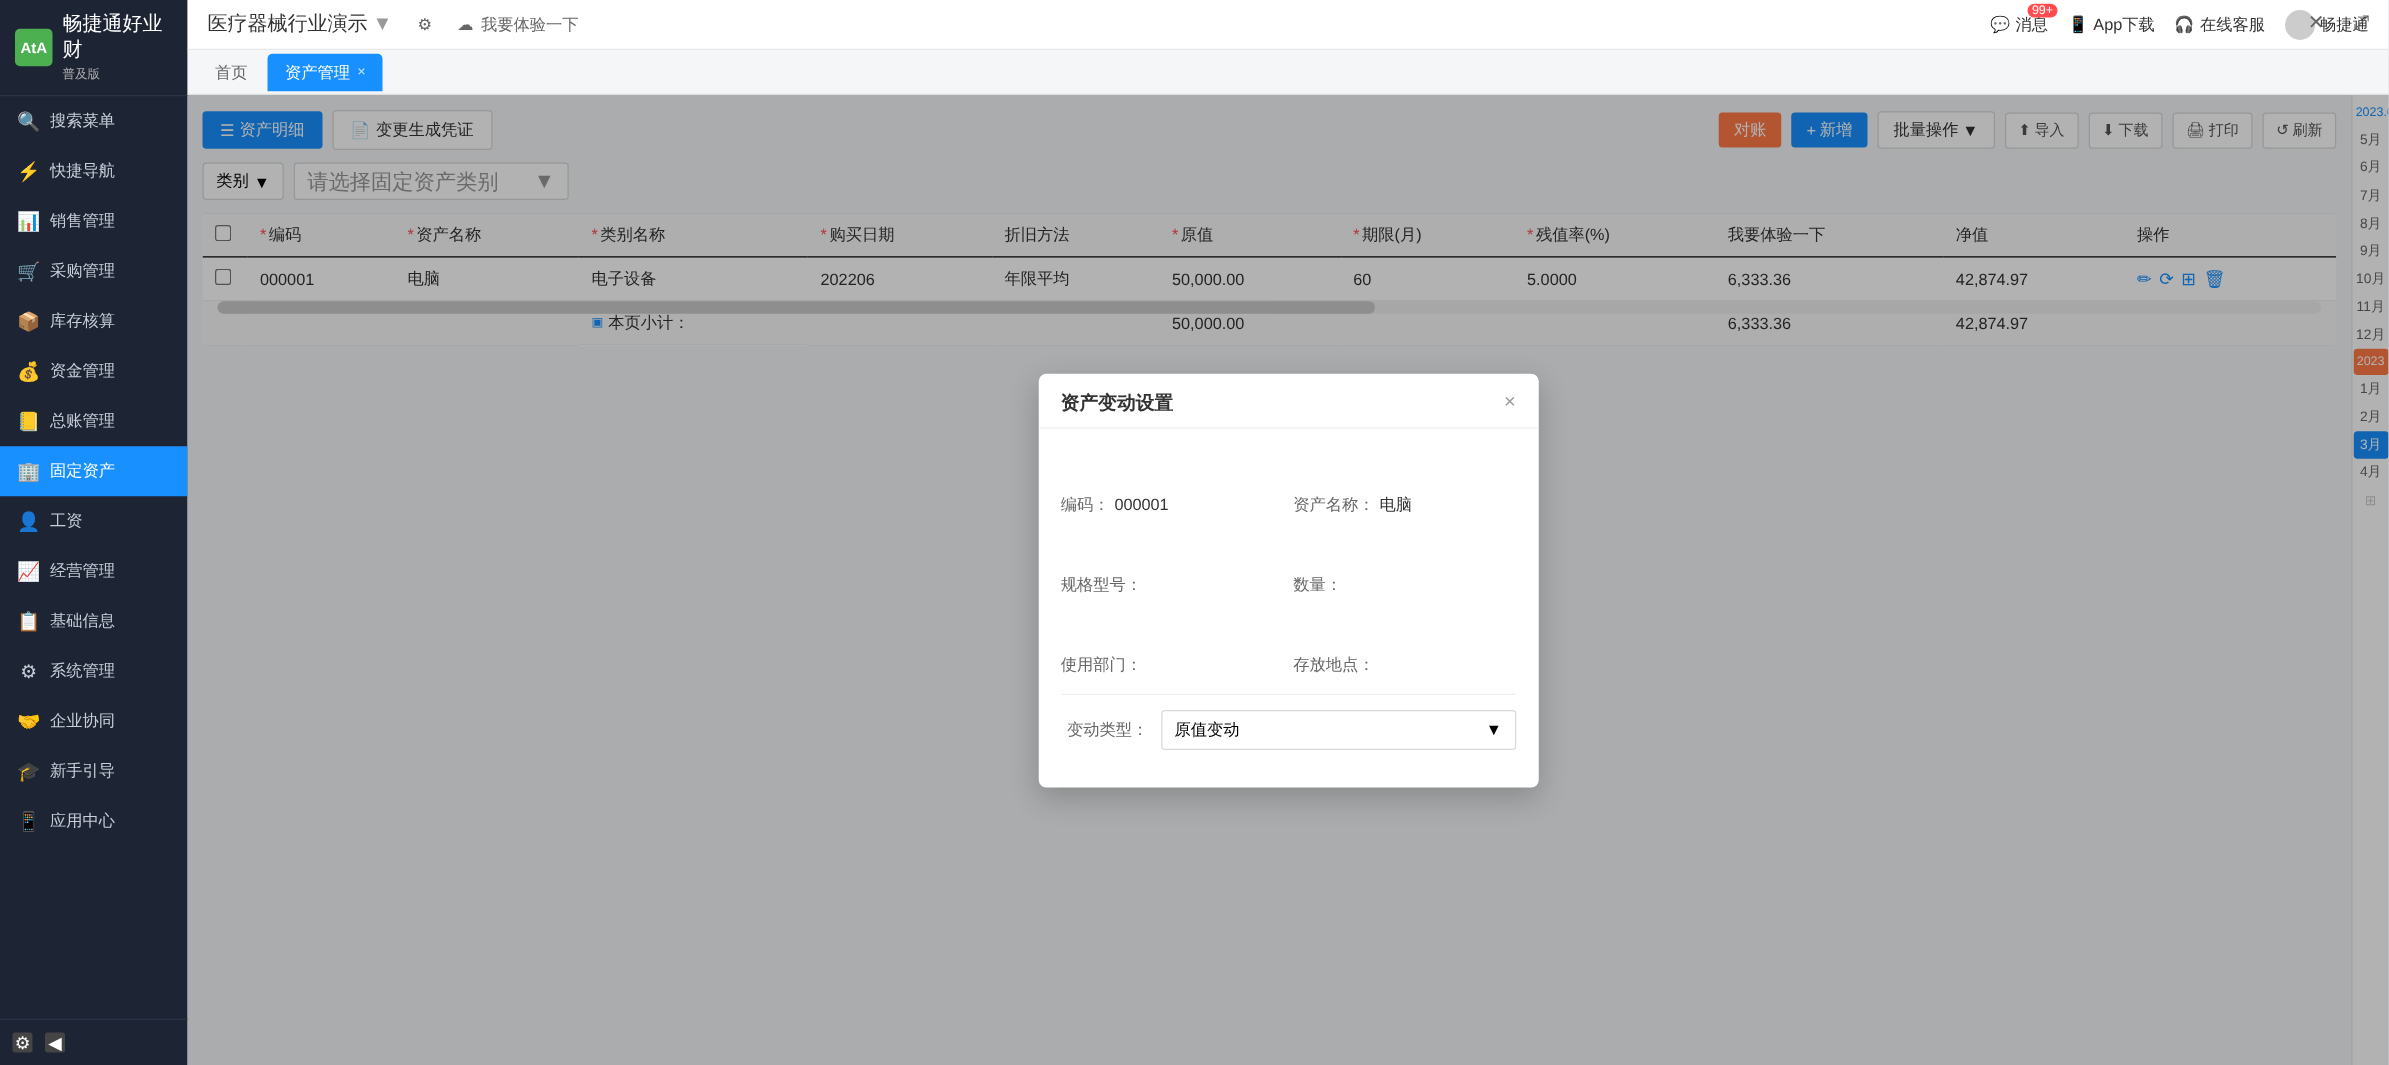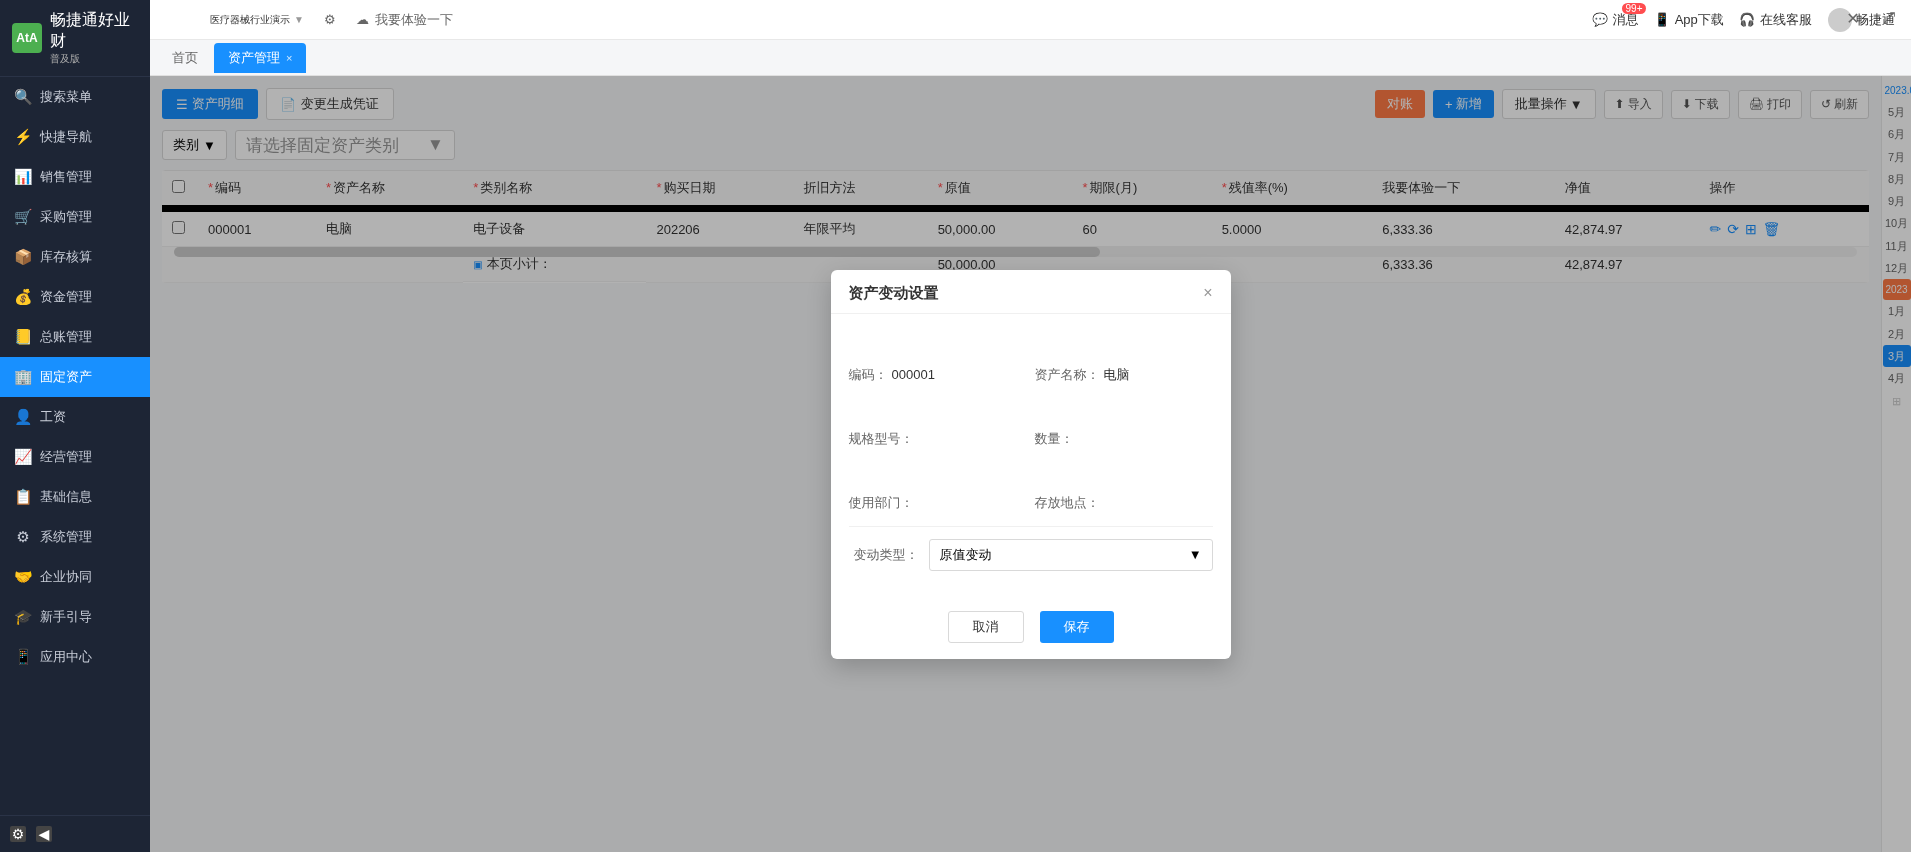--- a/index.html
+++ b/index.html
@@ -19,21 +19,21 @@
     .sidebar-item.active { background: #1890ff; color: white; }
     .sidebar-item-icon { font-size: 15px; width: 18px; text-align: center; }
     .sidebar-footer { padding: 10px; display: flex; align-items: center; gap: 10px; border-top: 1px solid #2a3347; }
     .sidebar-scroll-up, .sidebar-scroll-down { width: 16px; height: 16px; background: #444; border-radius: 2px; display: flex; align-items: center; justify-content: center; cursor: pointer; }
 
     
     .main { flex: 1; display: flex; flex-direction: column; overflow: hidden; }
 
     
     .topbar { height: 40px; background: #fff; display: flex; align-items: center; padding: 0 16px; border-bottom: 1px solid #e8e8e8; gap: 12px; }
-    .topbar-title { font-size: 10px; color: #333; font-weight: 500; display: flex; align-items: center; gap: 4px; margin-left: 44px; }
+    .topbar-title { font-size: 16px; color: #333; font-weight: 500; display: flex; align-items: center; gap: 4px; }
     .topbar-settings { width: 28px; height: 28px; display: flex; align-items: center; justify-content: center; cursor: pointer; color: #666; }
     .topbar-experience { display: flex; align-items: center; gap: 6px; color: #666; font-size: 13px; }
     .topbar-right { margin-left: auto; display: flex; align-items: center; gap: 16px; }
     .topbar-badge { position: relative; display: flex; align-items: center; gap: 4px; color: #333; font-size: 13px; cursor: pointer; }
     .badge-count { background: #ff4d4f; color: white; font-size: 10px; padding: 0 4px; border-radius: 8px; position: absolute; top: -8px; right: -8px; }
     .topbar-user { display: flex; align-items: center; gap: 4px; color: #333; font-size: 13px; }
 
     
     .tabs { height: 36px; background: #f5f6f8; display: flex; align-items: center; padding: 0 8px; gap: 2px; border-bottom: 1px solid #e0e0e0; }
     .tab { padding: 6px 14px; font-size: 13px; cursor: pointer; border-radius: 4px 4px 0 0; color: #666; }
@@ -57,21 +57,21 @@
     .btn-icon { background: white; color: #555; border: 1px solid #d9d9d9; padding: 5px 10px; border-radius: 3px; cursor: pointer; font-size: 12px; display: flex; align-items: center; gap: 3px; }
 
     
     .filter-bar { display: flex; align-items: center; gap: 8px; margin-bottom: 10px; }
     .filter-select { border: 1px solid #d9d9d9; border-radius: 3px; padding: 4px 10px; font-size: 13px; display: flex; align-items: center; gap: 4px; background: white; cursor: pointer; height: 30px; }
     .filter-input { border: 1px solid #d9d9d9; border-radius: 3px; padding: 4px 10px; font-size: 17px; background: white; height: 30px; color: #999; display: flex; align-items: center; width: 220px; }
 
     
     .asset-table { width: 100%; background: white; border-radius: 4px; overflow: hidden; }
     .asset-table table { width: 100%; border-collapse: collapse; }
-    .asset-table th { background: #fafafa; border-bottom: 7px solid #000000; border-top: 1px solid #e8e8e8; padding: 8px 10px; text-align: left; font-weight: 500; color: #333; font-size: 13px; white-space: nowrap; }
+    .asset-table th { background: #fafafa; border-bottom: 1px solid #000000; border-top: 1px solid #e8e8e8; padding: 8px 10px; text-align: left; font-weight: 500; color: #333; font-size: 13px; white-space: nowrap; }
     .asset-table td { border-bottom: 1px solid #f0f0f0; padding: 8px 10px; color: #333; font-size: 13px; white-space: nowrap; }
     .required-star { color: #ff4d4f; margin-right: 2px; }
     .subtotal-row td { background: #fafafa; font-weight: 500; }
     .action-icons { display: flex; gap: 6px; }
     .action-icon { color: #1890ff; cursor: pointer; font-size: 14px; }
 
     
     .right-sidebar { width: 30px; background: #fff; border-left: 1px solid #e8e8e8; display: flex; flex-direction: column; align-items: center; padding: 4px 0; overflow: hidden; }
     .right-sidebar-item { width: 28px; text-align: center; font-size: 11px; color: #666; padding: 4px 2px; cursor: pointer; line-height: 1.3; }
     .right-sidebar-item.highlight { background: #e6f7ff; color: #1890ff; border-radius: 3px; }
@@ -420,21 +420,17 @@
             </div>
             <hr class="dialog-divider">
             <div class="dialog-field-row">
               <span class="dialog-field-label">变动类型：</span>
               <div class="dialog-field-select">
                 <span>原值变动</span>
                 <span>▼</span>
               </div>
             </div>
           </div>
-          <div class="dialog-footer">
-            <button class="btn-cancel">取消</button>
-            <button class="btn-save">保存</button>
-          </div>
         </div>
       </div>
     </div>
   </div>
 </div>
 
 </body></html>

